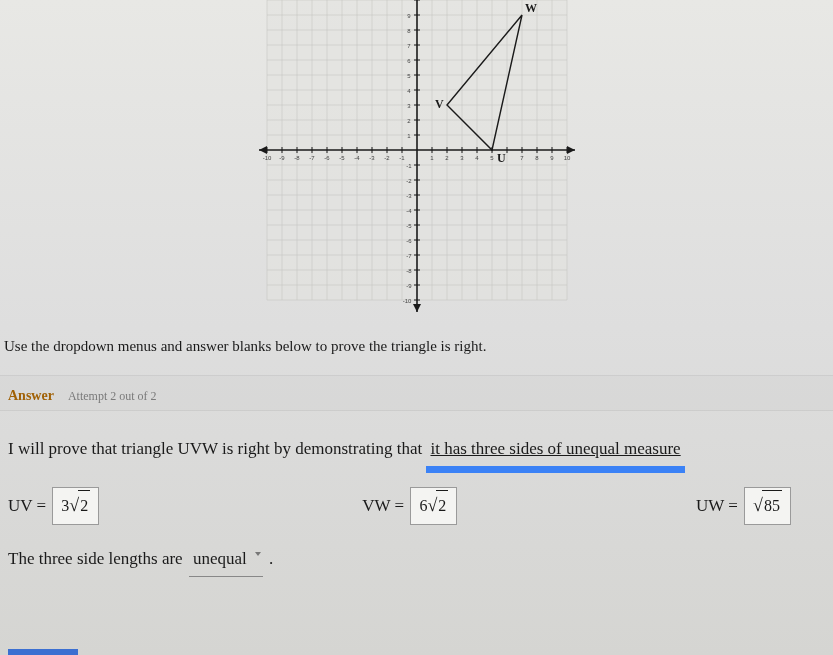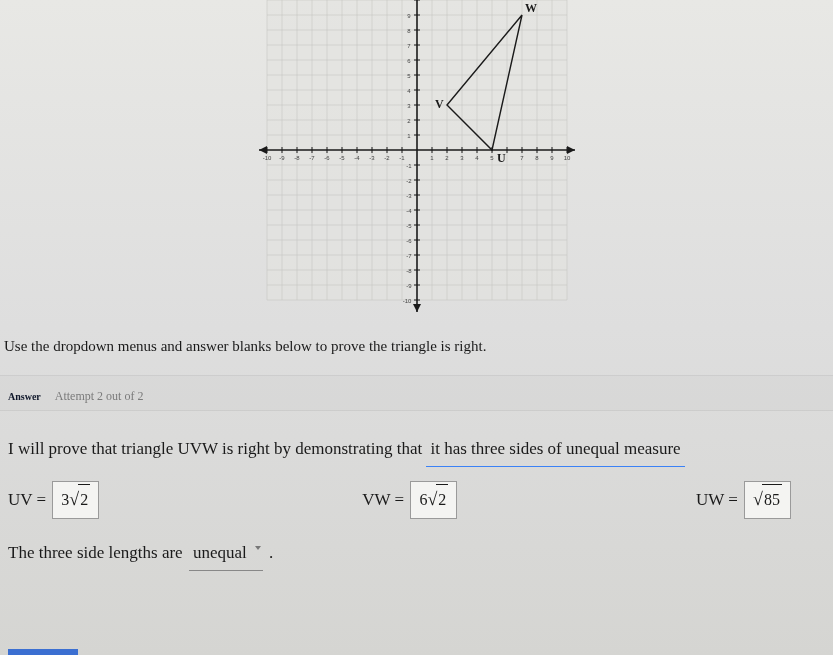--- a/index.html
+++ b/index.html
@@ -28,39 +28,40 @@
       color: #1a1a1a;
     }
     .answer-section {
       padding: 10px 12px 6px 8px;
       border-top: 1px solid rgba(0,0,0,0.05);
       border-bottom: 1px solid rgba(0,0,0,0.05);
       background: rgba(0,0,0,0.015);
     }
     .answer-label {
       font-weight: bold;
-      font-size: 10px;
-      color: #0f172a;
+      font-size: 14px;
+      color: #a16207;
       display: inline;
     }
     .attempt-label {
       font-size: 12px;
       color: #7a7a7a;
       margin-left: 10px;
     }
     .proof-section {
       padding: 22px 12px 10px 8px;
       font-size: 17px;
       line-height: 1.9;
     }
     .proof-line1 { margin-bottom: 14px; }
     .dropdown-like {
-      border-bottom: 1px solid #3b82f6;
+      border-bottom: 7px solid #3b82f6;
       padding: 0 4px 1px 4px;
       display: inline-block;
+      text-decoration: underline;
     }
     .measure-row {
       display: flex;
       width: 100%;
       margin-bottom: 18px;
       font-size: 17px;
       align-items: flex-end;
     }
     .measure-item { flex: 1; white-space: nowrap; }
     .measure-item.right { text-align: right; padding-right: 30px;}

